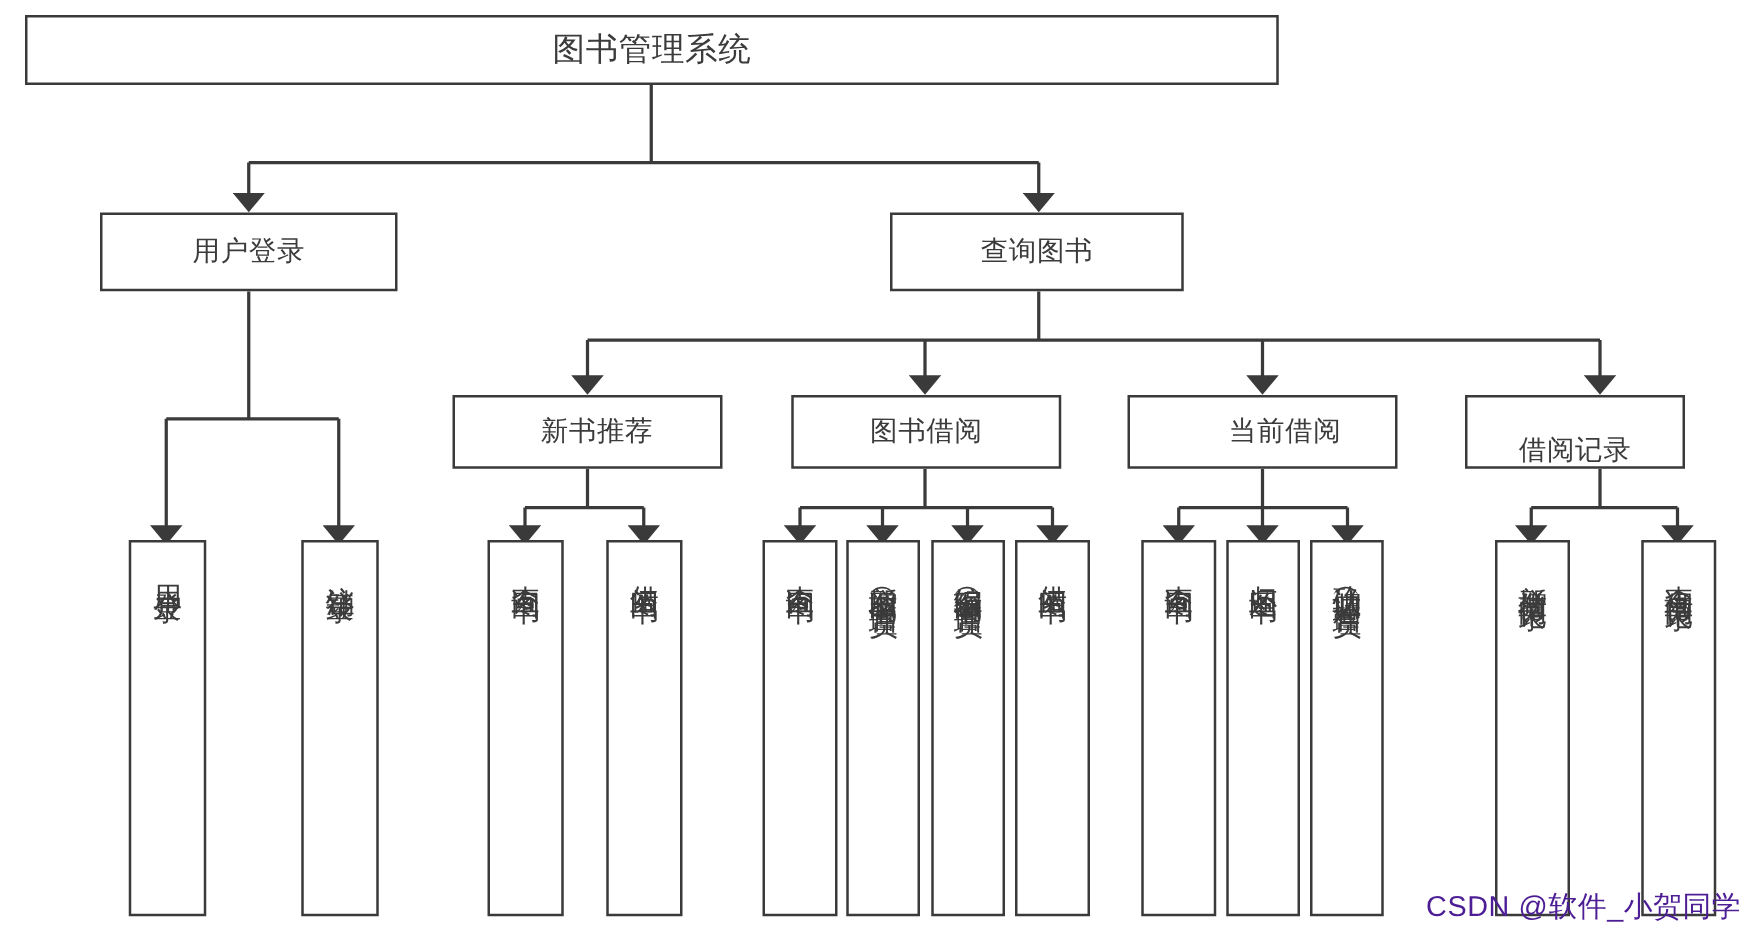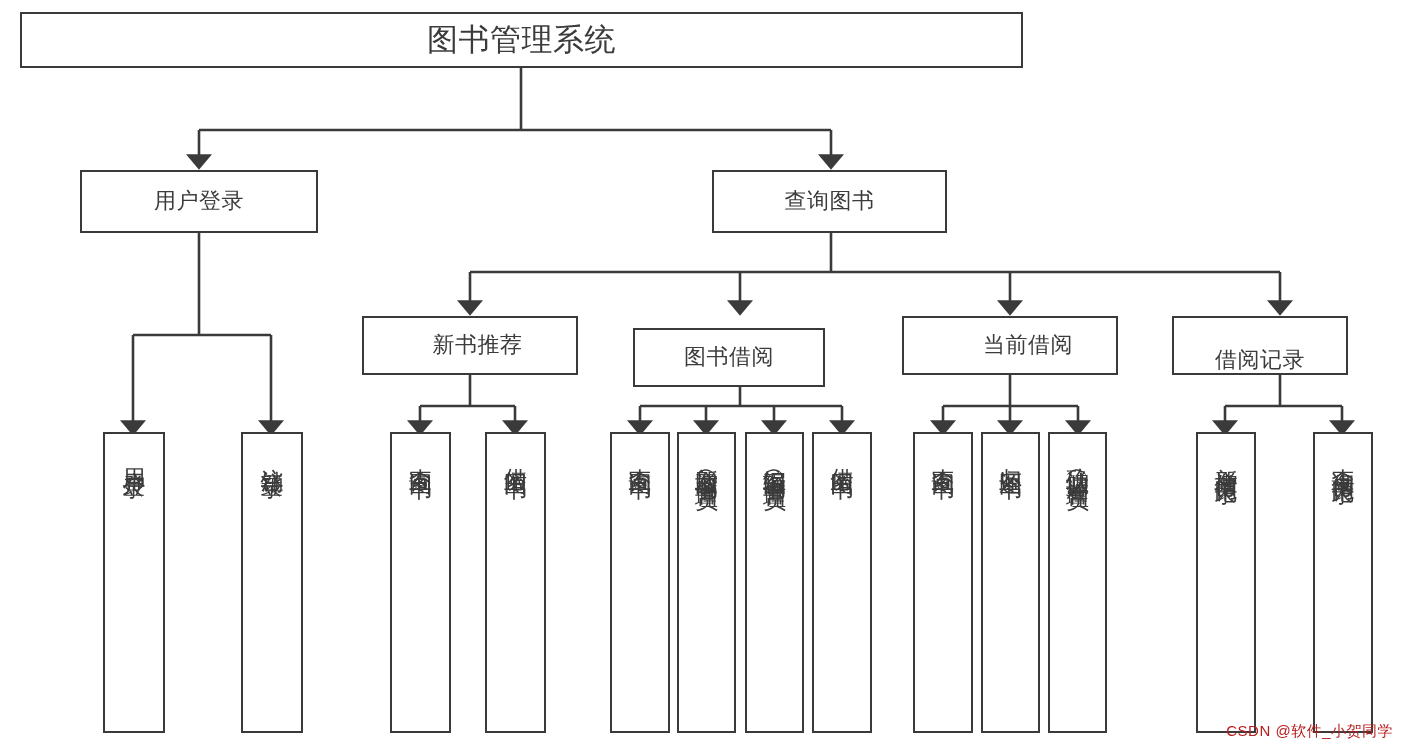--- a/index.html
+++ b/index.html
@@ -21,38 +21,38 @@
     color:#333333;
   }
   .node .label{
     color:#3b3b3b;
     letter-spacing:0.5px;
     line-height:1.12;
     text-align:center;
     white-space:pre-line;
   }
   .node.horiz .label{font-size:22px;}
-  .node.root .label{font-size:31px;}
+  .node.root .label{font-size:26px;}
   .node.vert{
     align-items:flex-start;
     padding-top:16px;
   }
   .node.vert .label{
     writing-mode:vertical-rl;
     text-orientation:upright;
     font-size:23px;
     letter-spacing:3px;
     line-height:1;
   }
   .watermark{
     position:absolute;
     right:12px;
     bottom:6px;
-    font-size:15px;
-    color:#b91c1c;
+    font-size:23px;
+    color:#4c1d95;
     letter-spacing:0.5px;
     white-space:nowrap;
     user-select:none;
   }
 </style>
 </head>
 <body>
 
 <div id="canvas">
 
@@ -113,21 +113,21 @@
   <div class="node horiz" style="left:80px;top:170px;width:238px;height:63px;">
     <span class="label">用户登录</span>
   </div>
   <div class="node horiz" style="left:712px;top:170px;width:235px;height:63px;">
     <span class="label">查询图书</span>
   </div>
 
   <div class="node horiz" style="left:362px;top:316px;width:216px;height:59px;padding-left:15px;">
     <span class="label">新书推荐</span>
   </div>
-  <div class="node horiz" style="left:633px;top:316px;width:192px;height:59px;margin-top:12px;">
+  <div class="node horiz" style="left:633px;top:316px;width:216px;height:59px;">
     <span class="label">图书借阅</span>
   </div>
   <div class="node horiz" style="left:902px;top:316px;width:216px;height:59px;padding-left:36px;">
     <span class="label">当前借阅</span>
   </div>
   <div class="node horiz" style="left:1172px;top:316px;width:176px;height:59px;align-items:flex-end;">
     <span class="label">借阅记录</span>
   </div>
 
   <div class="node vert" style="left:103px;top:432px;width:62px;height:301px;">

